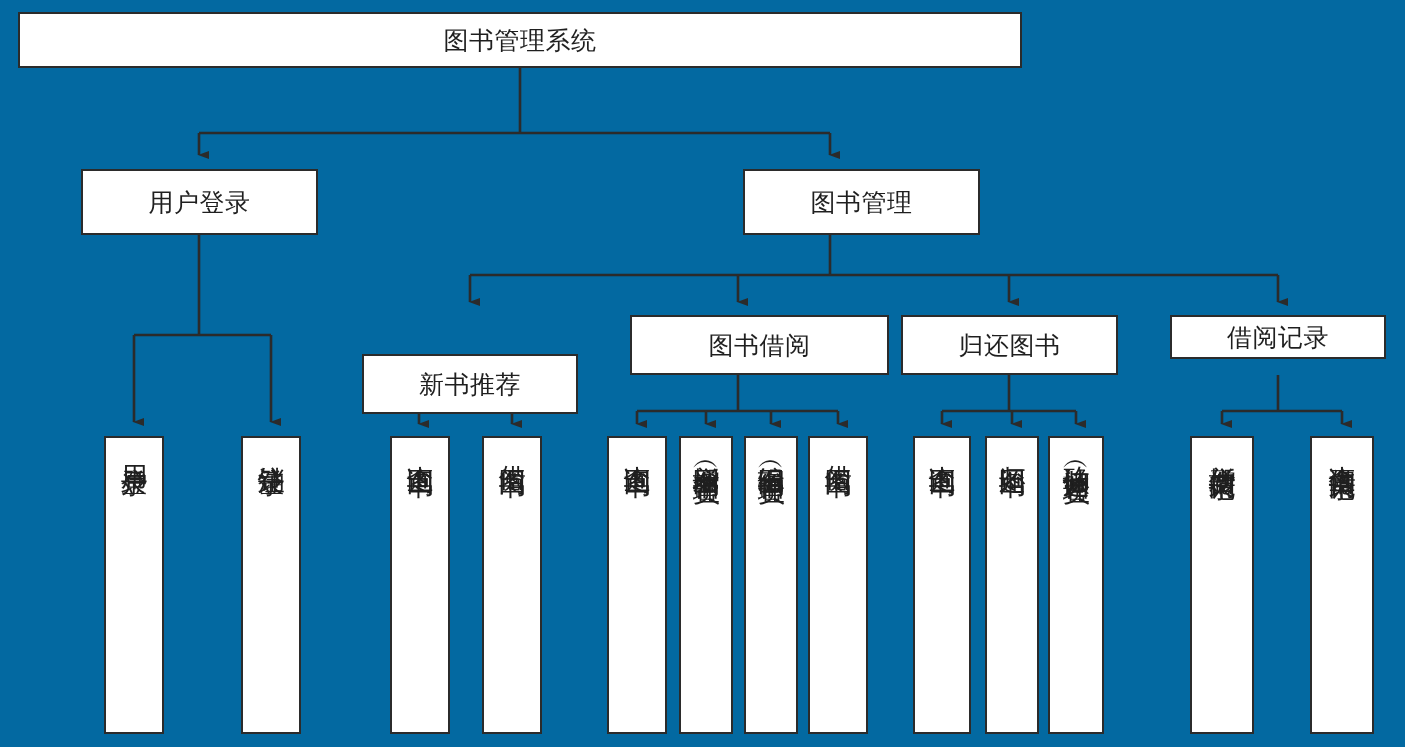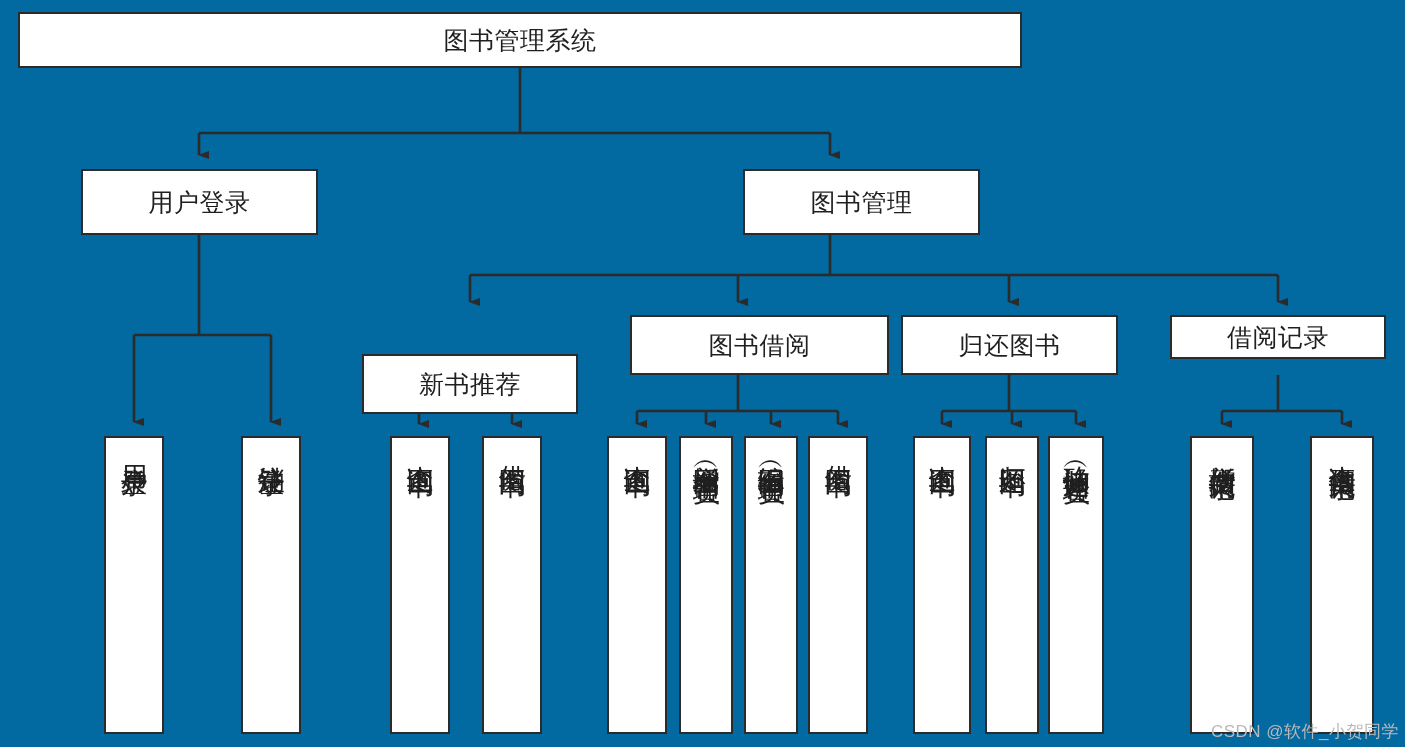--- a/index.html
+++ b/index.html
@@ -194,14 +194,13 @@
     <span class="node-label">确认归还（管理员）</span>
   </div>
 
   <div class="node v" style="left:1190px; top:436px; width:64px; height:298px;">
     <span class="node-label">新增借阅记录</span>
   </div>
   <div class="node v" style="left:1310px; top:436px; width:64px; height:298px;">
     <span class="node-label">查询借阅记录</span>
   </div>
 
-  <div id="watermark">CSDN @软件_小贺同学</div>
 </div>
 
 </body></html>

